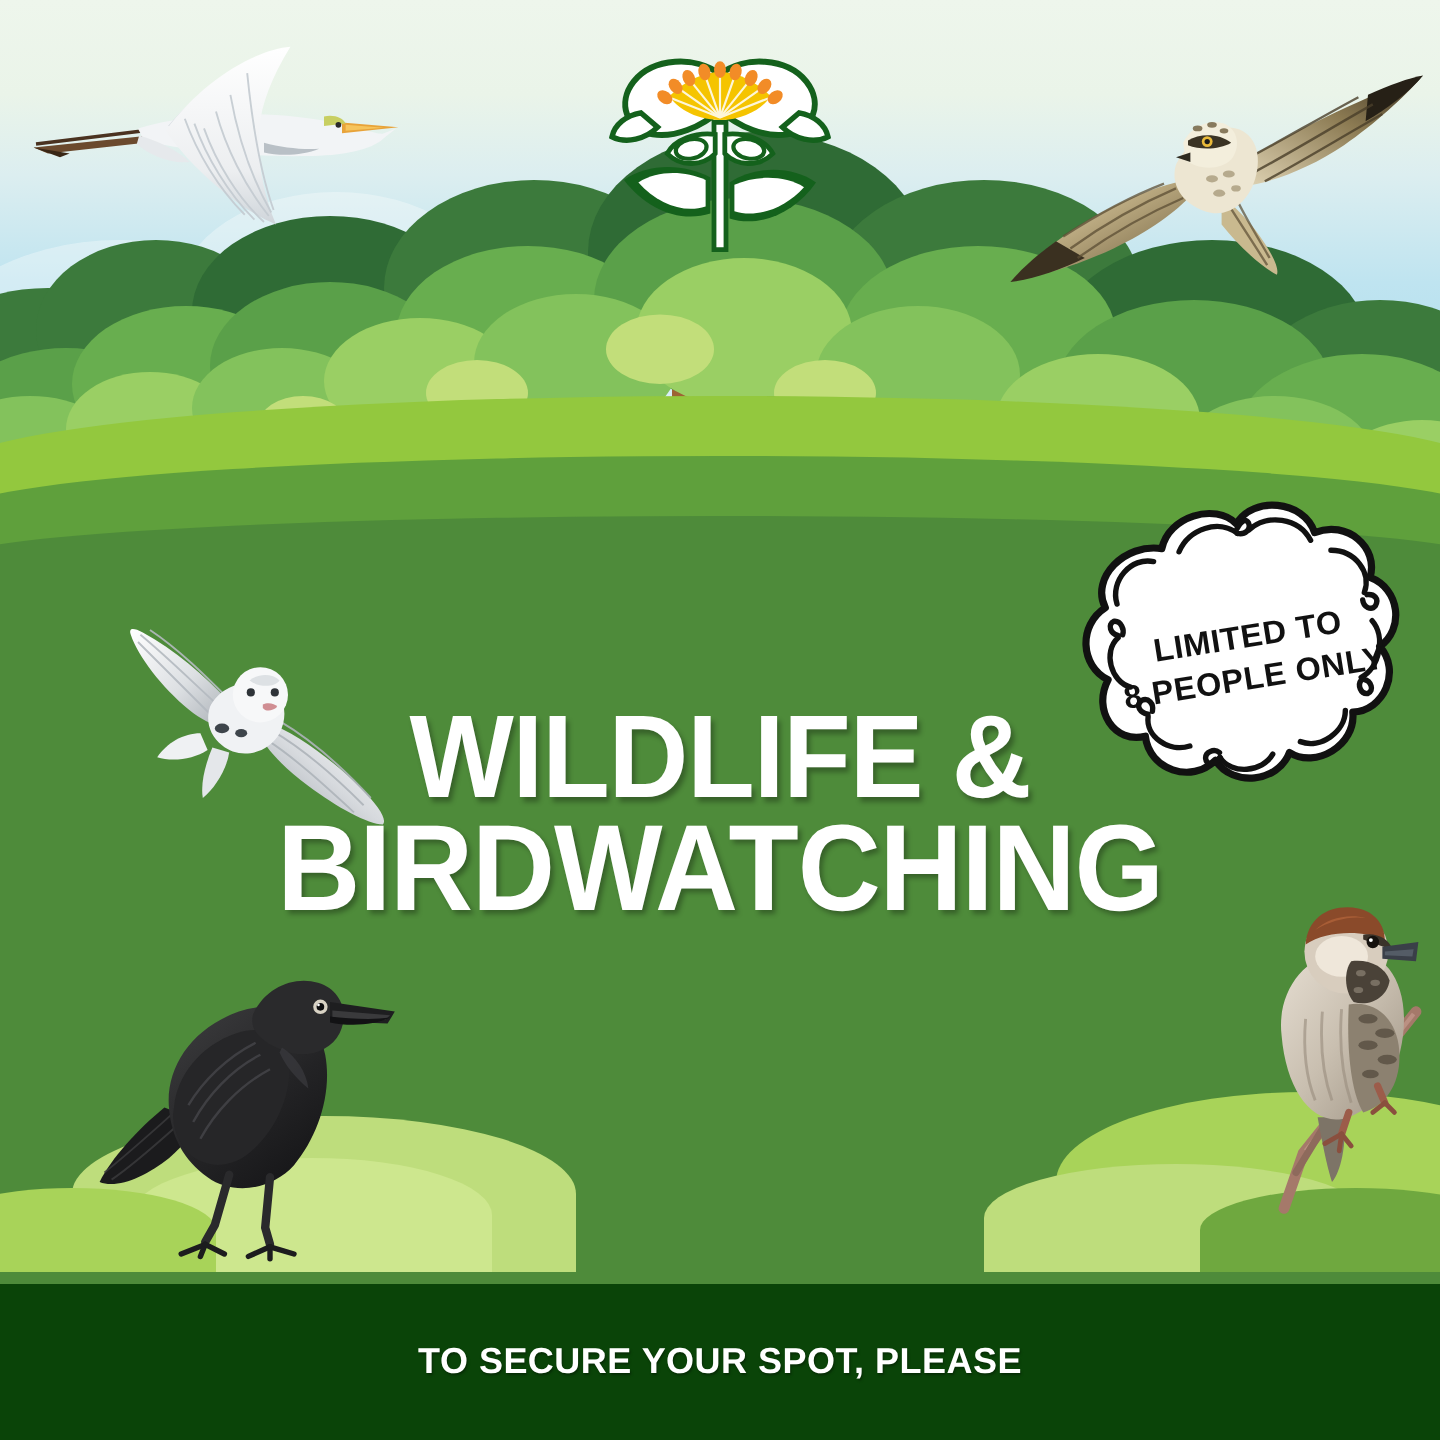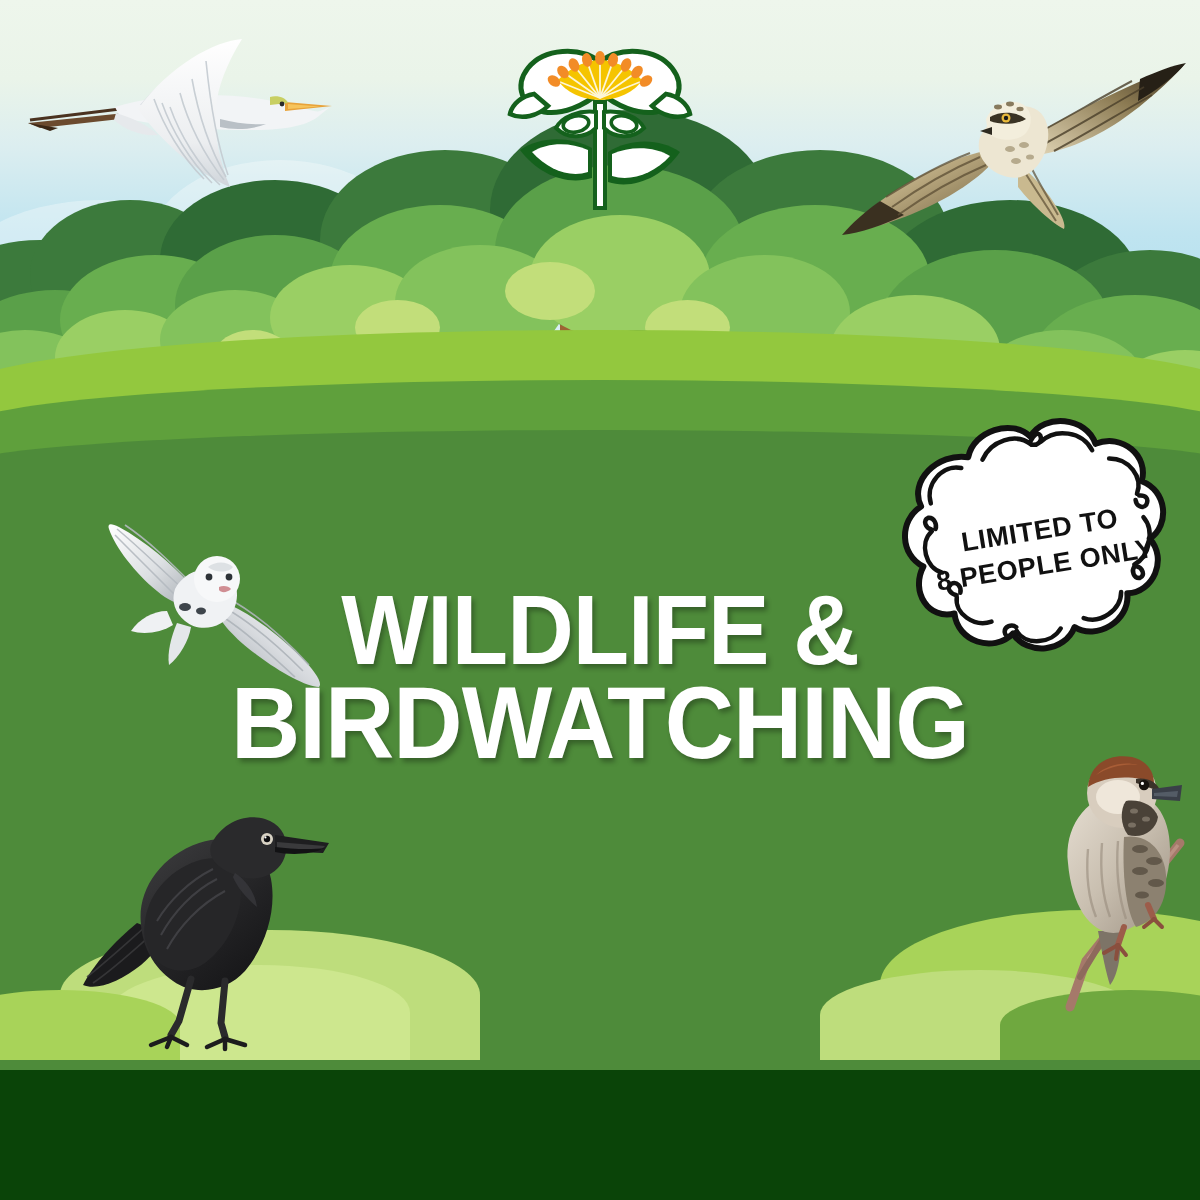--- a/index.html
+++ b/index.html
@@ -586,15 +586,16 @@
   </div>
 
   <div class="content">
     <div class="headline">
       <div class="l1">WILDLIFE &amp;</div>
       <div class="l2">BIRDWATCHING</div>
     </div>
   </div>
 
   <div class="footer">
+    <div class="footer-line">TO SECURE YOUR SPOT, PLEASE</div>
   </div>
 
 </div>
 
 </body></html>

